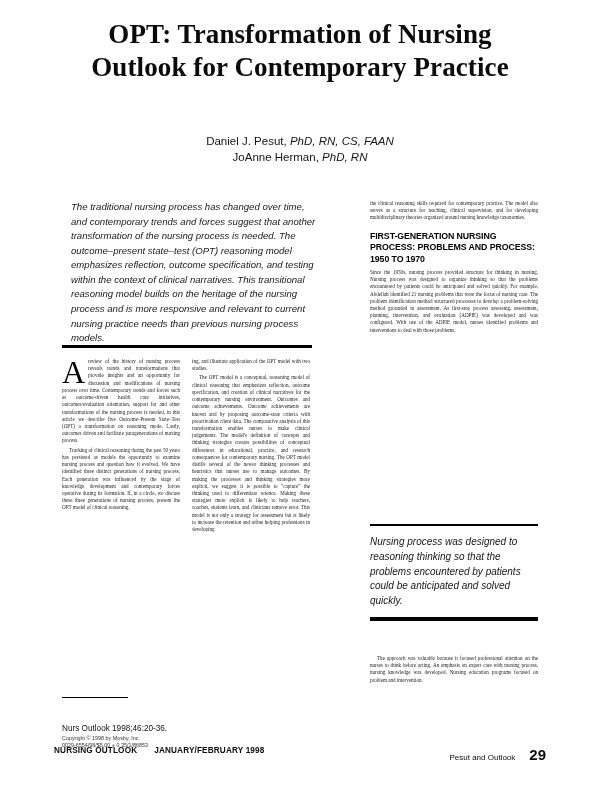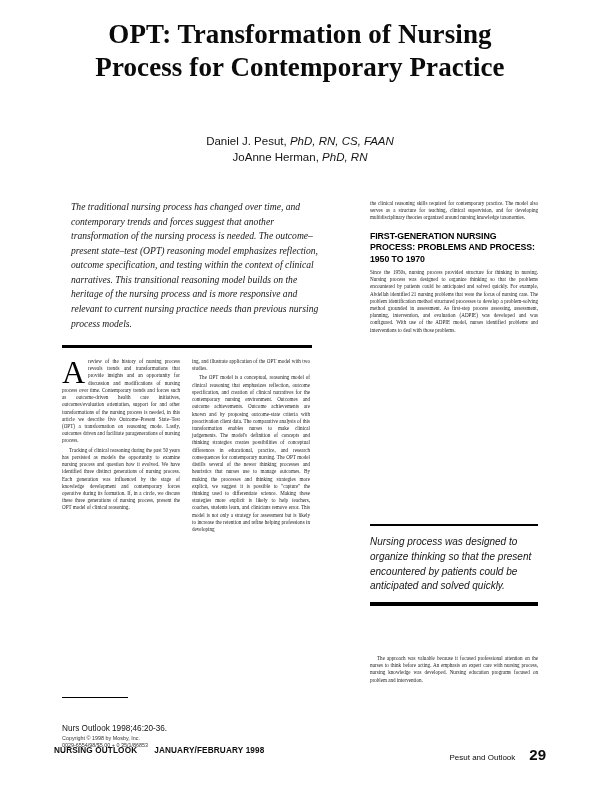--- a/index.html
+++ b/index.html
@@ -56,21 +56,21 @@
   .authors .credentials {
     font-style: italic;
   }
 
   
   .abstract {
     position: absolute;
     left: 71px;
     top: 200px;
     width: 250px;
-    font-family: Liberation Serif, serif;
+    font-family: Liberation Sans, sans-serif;
     font-style: italic;
     font-size: 9.6px;
     line-height: 1.52;
     color: #171717;
     text-align: left;
   }
 
   .rule-abstract {
     position: absolute;
     left: 62px;
@@ -234,21 +234,21 @@
   }
 </style>
 </head>
 <body>
 
 <div class="page">
 
   <div class="title-block">
     <h1 class="doc-title">
       <span>OPT: Transformation of Nursing</span><br>
-      <span>Process for Contemporary Practice</span>
+      <span>Outlook for Contemporary Practice</span>
     </h1>
   </div>
 
   <div class="authors">
     <div><span>Daniel J. Pesut, </span><span class="credentials">PhD, RN, CS, FAAN</span></div>
     <div><span>JoAnne Herman, </span><span class="credentials">PhD, RN</span></div>
   </div>
 
   <div class="abstract">The traditional nursing process has changed over time, and contemporary trends and forces suggest that another transformation of the nursing process is needed. The outcome–present state–test (OPT) reasoning model emphasizes reflection, outcome specification, and testing within the context of clinical narratives. This transitional reasoning model builds on the heritage of the nursing process and is more responsive and relevant to current nursing practice needs than previous nursing process models.</div>
   <div class="rule-abstract"></div>
@@ -264,21 +264,21 @@
   </div>
 
   <div class="col" id="col3">
     <p class="first">the clinical reasoning skills required for contemporary practice. The model also serves as a structure for teaching, clinical supervision, and for developing multidisciplinary theories organized around nursing knowledge taxonomies.</p>
     <div class="section-head">FIRST-GENERATION NURSING PROCESS: PROBLEMS AND PROCESS: 1950 TO 1970</div>
     <p class="first">Since the 1950s, nursing process provided structure for thinking in nursing. Nursing process was designed to organize thinking so that the problems encountered by patients could be anticipated and solved quickly. For example, Abdellah identified 21 nursing problems that were the focus of nursing care. The problem identification method structured processes to develop a problem-solving method grounded in assessment. As first-step process assessing, assessment, planning, intervention, and evaluation (ADPIE) was developed and was configured. With use of the ADPIE model, nurses identified problems and interventions to deal with those problems.</p>
   </div>
 
   <div class="pullquote-wrap">
     <div class="pq-rule-top"></div>
-    <div class="pullquote-text">Nursing process was designed to organize thinking so that the present encountered by patients could be anticipated and solved quickly.</div>
+    <div class="pullquote-text">Nursing process was designed to reasoning thinking so that the problems encountered by patients could be anticipated and solved quickly.</div>
     <div class="pq-rule-bottom"></div>
   </div>
 
   <div id="col3b">
     <p>The approach was valuable because it focused professional attention on the nurses to think before acting. An emphasis on expert care with nursing process, nursing knowledge was developed. Nursing education programs focused on problem and intervention.</p>
   </div>
 
   <div class="cite-rule"></div>
   <div class="citation">
     <div class="cite-line1">Nurs Outlook 1998;46:20-36.</div>

